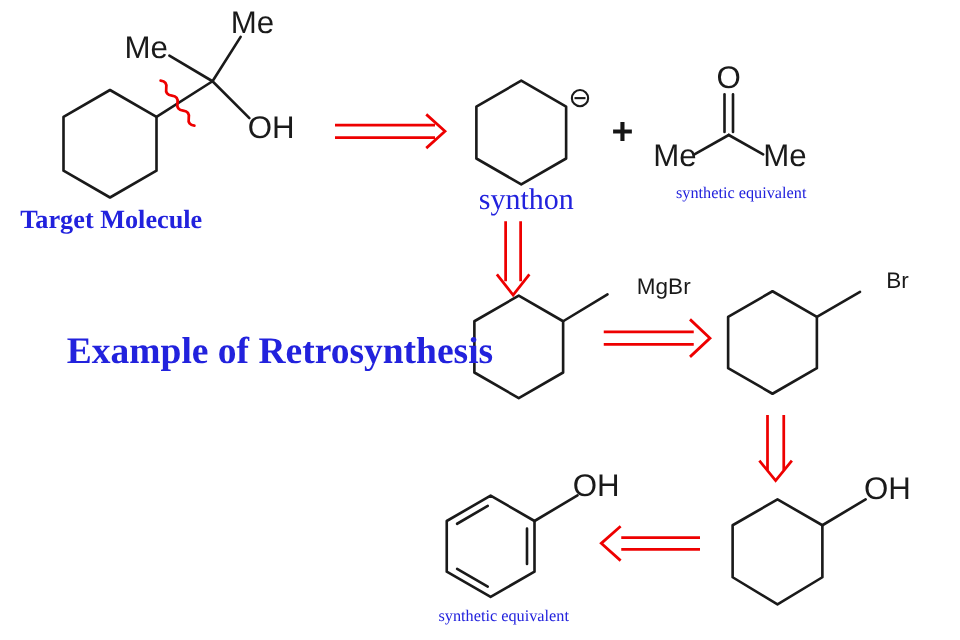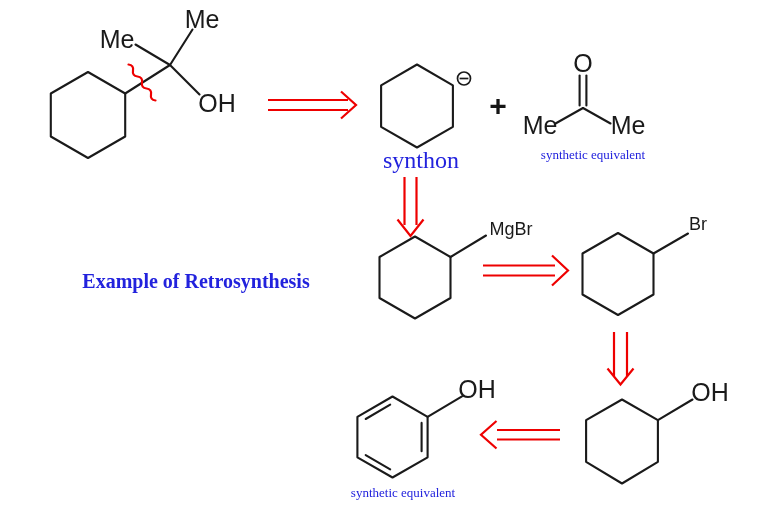--- a/index.html
+++ b/index.html
@@ -13,26 +13,26 @@
   svg.art{position:absolute; left:0; top:0;}
   svg.art .bond{stroke:var(--ink); stroke-width:2.1; fill:none; stroke-linecap:round;}
   svg.art .ring{stroke:var(--ink); stroke-width:2.1; fill:none; stroke-linejoin:round;}
   svg.art .redline{stroke:var(--red); stroke-width:2.2; fill:none;}
   svg.art .redhead{stroke:var(--red); stroke-width:2.2; fill:none; stroke-linejoin:miter;}
   .lbl{
     position:absolute; transform:translate(-50%,-50%); white-space:nowrap;
     line-height:1; user-select:none;
   }
   .atom{font-size:25px; color:var(--ink);}
-  .atom-sm{font-size:18px; color:var(--ink);}
+  .atom-sm{font-size:18px; color:var(--ink);margin-left:20px;}
   .plus{font-size:30px; font-weight:600; color:#151515;}
   .cap{font-family:"Liberation Serif", serif; font-size:13px; color:var(--blue);}
   .cap-syn{font-family:"Liberation Serif", serif; font-size:24px; color:var(--blue);}
   .title-cap{font-family:"Liberation Serif", serif; font-weight:bold; font-size:21px; color:var(--blue);}
-  .heading{font-family:"Liberation Serif", serif; font-weight:bold; font-size:20px; color:var(--blue);}
+  .heading{font-family:"Liberation Serif", serif; font-weight:bold; font-size:30px; color:var(--blue);margin-left:28px;}
   .site{font-family:"Liberation Serif", serif; font-size:20px; color:var(--site-red);}
 </style>
 </head>
 <body>
 
 <div class="canvas">
 
   <svg class="art" width="768" height="512" viewBox="0 0 768 512">
 
     <g>
@@ -109,20 +109,21 @@
       <line class="bond" x1="390.2" y1="404.7" x2="365.7" y2="419"></line>
       <line class="bond" x1="365.7" y1="455.1" x2="390.2" y2="469.3"></line>
       <line class="bond" x1="421.6" y1="422.9" x2="421.6" y2="451.2"></line>
       <line class="bond" x1="427.6" y1="416.8" x2="462" y2="396.3"></line>
     </g>
   </svg>
 
   <span class="lbl atom" style="left:117px;top:39px">Me</span>
   <span class="lbl atom" style="left:202px;top:19px">Me</span>
   <span class="lbl atom" style="left:217px;top:103px">OH</span>
+  <span class="lbl title-cap" style="left:89px;top:176px">Target Molecule</span>
 
   <span class="lbl cap-syn" style="left:421px;top:160px">synthon</span>
   <span class="lbl plus" style="left:498px;top:106px">+</span>
 
   <span class="lbl atom" style="left:583px;top:63px">O</span>
   <span class="lbl atom" style="left:540px;top:125px">Me</span>
   <span class="lbl atom" style="left:628px;top:125px">Me</span>
   <span class="lbl cap" style="left:593px;top:154px">synthetic equivalent</span>
 
   <span class="lbl atom-sm" style="left:511px;top:229px">MgBr</span>

